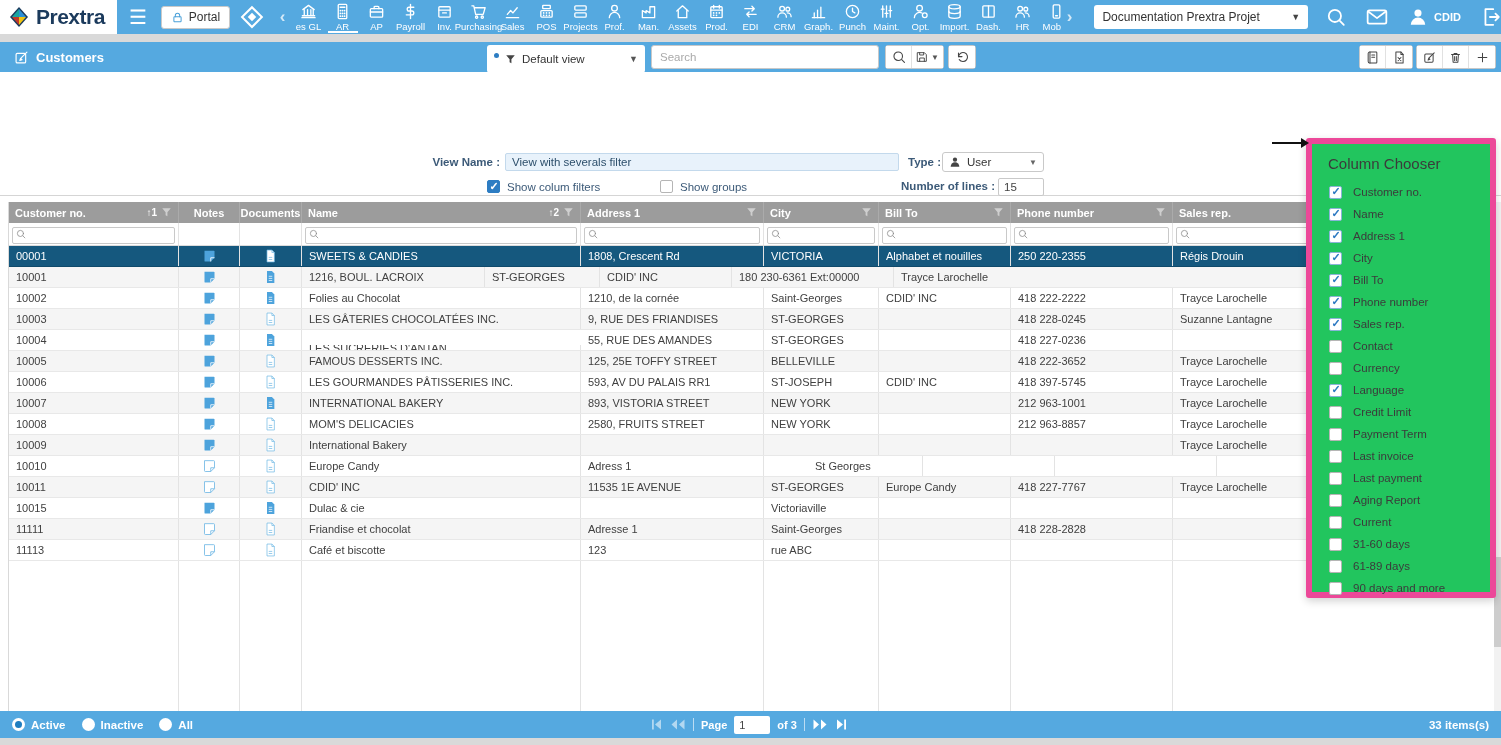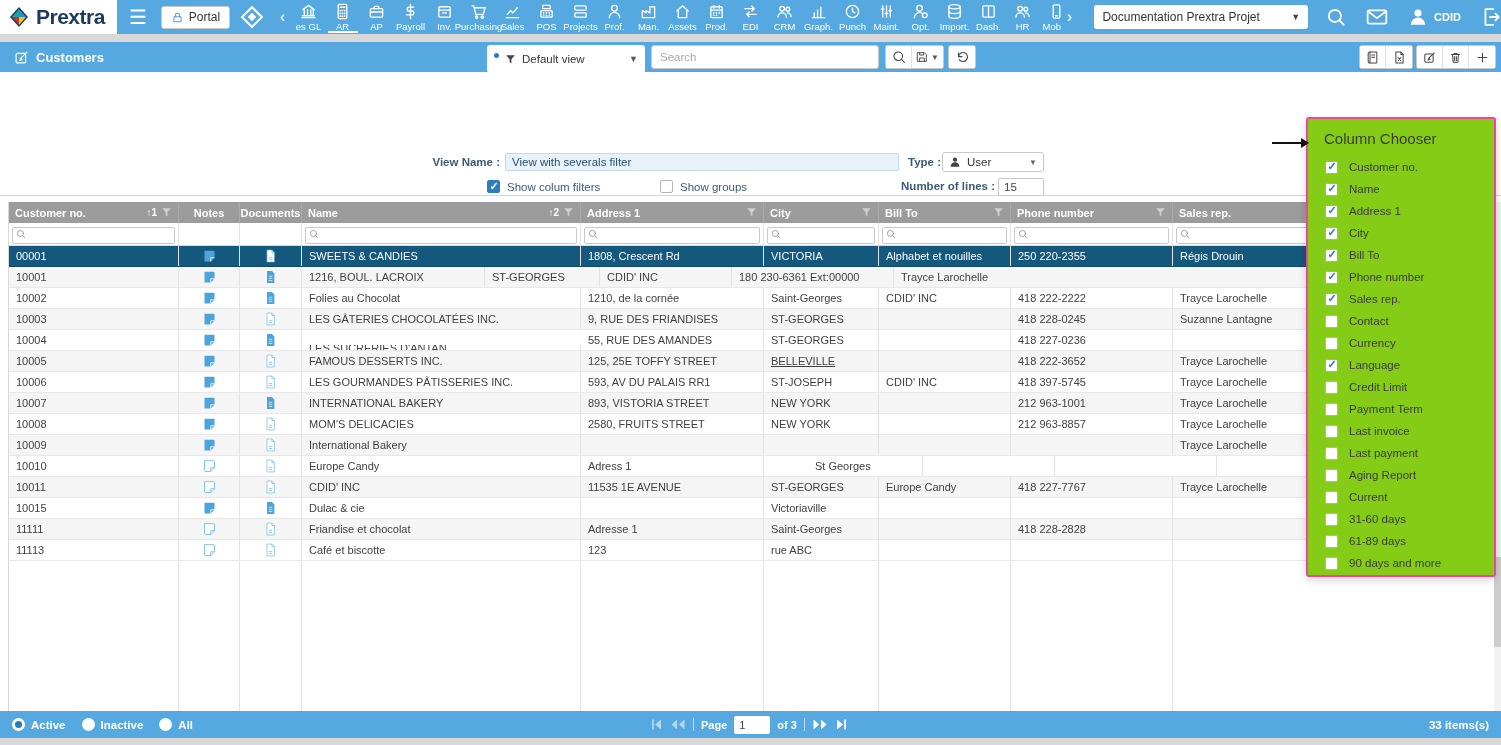--- a/index.html
+++ b/index.html
@@ -72,21 +72,21 @@
   .g-row.sel { background:#15587e; border-bottom-color:#0f4a6b; }
   .g-row.sel .g-cell { color:#fff; }
   .g-cell { font-size:11px; color:#404040; display:flex; align-items:center; padding:0 7px; border-right:1px solid #e3e3e3; white-space:nowrap; overflow:hidden; }
   .g-cell.cen { justify-content:center; }
   .g-fill { flex:1; display:flex; }
   .g-fill .g-cell { height:100%; }
   .scrollbar { position:absolute; right:0; top:6px; bottom:0; width:7px; background:#f2f2f2; }
   .scroll-thumb { position:absolute; right:0; top:355px; width:7px; height:90px; background:#cdcdcd; }
 
   
-  .chooser { position:absolute; left:1306px; top:117px; width:190px; height:460px; background:#84cc16; border:2px solid #ec4899; border-radius:3px; box-shadow:0 3px 8px rgba(0,0,0,.18); z-index:5; }
+  .chooser { position:absolute; left:1306px; top:138px; width:190px; height:460px; background:#22c55e; border:6px solid #ec4899; border-radius:3px; box-shadow:0 3px 8px rgba(0,0,0,.18); z-index:5; }
   .chooser h3 { font-size:15px; font-weight:normal; color:#3b3b3b; padding:11px 0 9px 16px; }
   .ch-item { display:flex; align-items:center; gap:11px; height:22px; padding-left:17px; font-size:11.5px; color:#3b3b3b; cursor:pointer; }
   .arrow-ann { position:absolute; left:1272px; top:142px; width:30px; height:2px; background:#111; z-index:6; }
   .arrow-ann::after { content:""; position:absolute; right:-7px; top:-4px; border-left:8px solid #111; border-top:5px solid transparent; border-bottom:5px solid transparent; }
 
   
   .footer { position:absolute; left:0; bottom:7px; width:1501px; height:27px; background:#55a9e0; color:#fff; display:flex; align-items:center; }
   .radios { display:flex; align-items:center; gap:16px; padding-left:12px; }
   .radio-opt { display:flex; align-items:center; gap:6px; font-size:11.5px; font-weight:bold; cursor:pointer; }
   .rdo { width:13px; height:13px; border-radius:50%; background:#fff; position:relative; }
@@ -663,21 +663,21 @@
         </div>
         <div class="g-cell cen" style="width:62px;flex:0 0 62px;">
           <svg width="13" height="14" viewBox="0 0 18 20">
             <path d="M4 1.5h7l3.5 3.5v13.5H4z" fill="#fff" stroke="#6fb7e4"></path>
             <path d="M11 1.5V5h3.5" stroke="#6fb7e4" fill="none"></path>
             <path d="M6.5 12h5M6.5 15h5" stroke="#6fb7e4" fill="none"></path>
           </svg>
         </div>
         <div class="g-cell" style="width:279px;flex:0 0 279px;">FAMOUS DESSERTS INC.</div>
         <div class="g-cell" style="width:183px;flex:0 0 183px;">125, 25E TOFFY STREET</div>
-        <div class="g-cell" style="width:115px;flex:0 0 115px;text-decoration:underline;">BELLEVILLE</div>
+        <div class="g-cell" style="width:115px;flex:0 0 115px;">BELLEVILLE</div>
         <div class="g-cell" style="width:132px;flex:0 0 132px;"></div>
         <div class="g-cell" style="width:162px;flex:0 0 162px;">418 222-3652</div>
         <div class="g-cell" style="flex:1;">Trayce Larochelle</div>
       </div>
       <div class="g-row">
         <div class="g-cell" style="width:170px;flex:0 0 170px;">10006</div>
         <div class="g-cell cen" style="width:61px;flex:0 0 61px;">
           <svg width="15" height="15" viewBox="0 0 18 18">
             <path d="M3 2h11a1 1 0 0 1 1 1v7.5L10.5 15H4a1 1 0 0 1-1-1V2z" fill="#4da3dc"></path>
             <path d="M10.5 15v-4.5H15" stroke="#fff" fill="none"></path>

